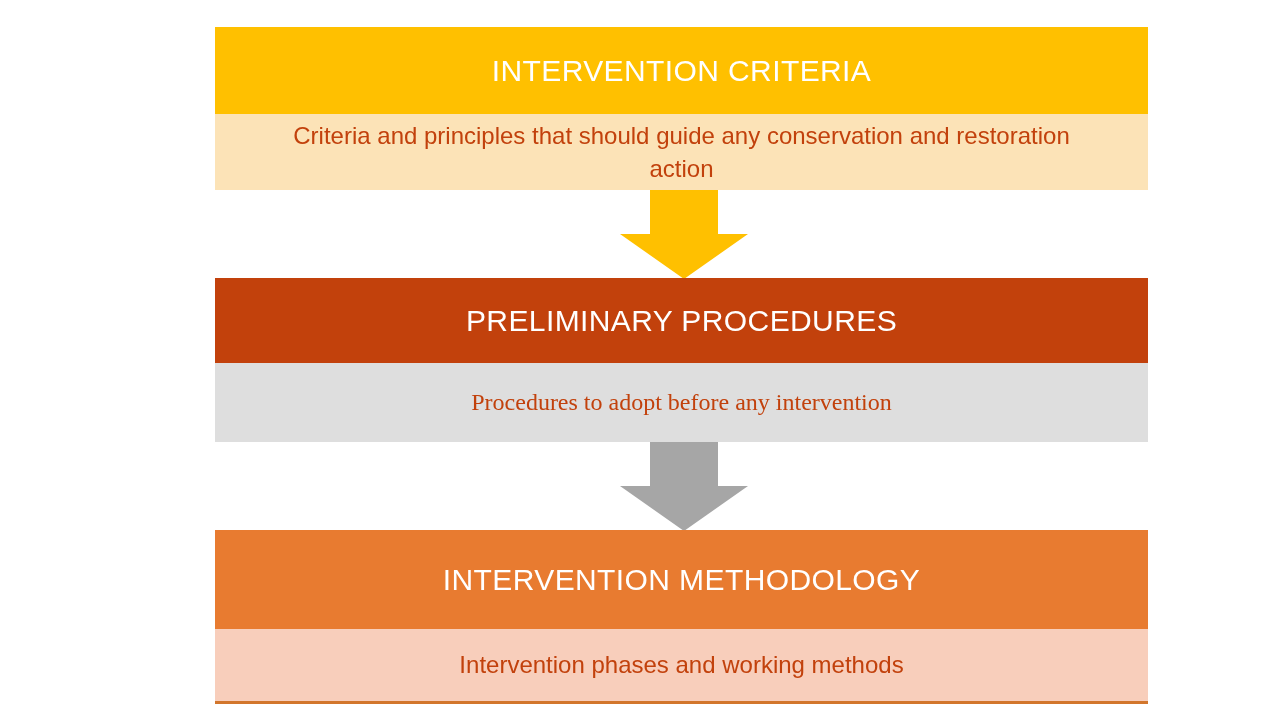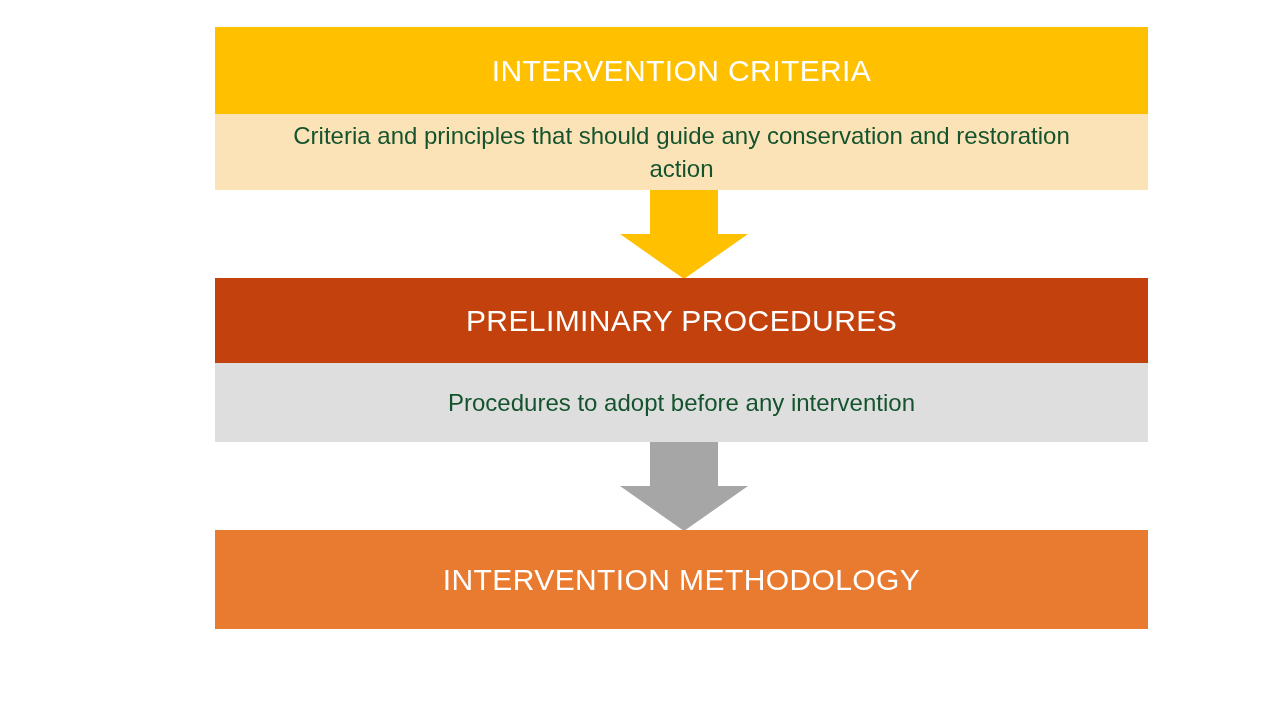--- a/index.html
+++ b/index.html
@@ -44,21 +44,21 @@
     line-height: 1.1;
     padding: 0 20px;
   }
 
   .stage-body {
     width: 100%;
     box-sizing: border-box;
     display: flex;
     align-items: center;
     justify-content: center;
-    color: #14532d;
+    color: #c2410c;
     font-size: 24px;
     font-weight: 400;
     text-align: center;
     line-height: 1.38;
     padding: 0 48px;
   }
 
   
   #stage-criteria { top: 27px; }
   #stage-criteria .stage-header {
@@ -72,20 +72,21 @@
 
   
   #stage-preliminary { top: 278px; }
   #stage-preliminary .stage-header {
     height: 85px;
     background: #c2410c;
   }
   #stage-preliminary .stage-body {
     height: 79px;
     background: #DEDEDE;
+    font-family: Liberation Serif, serif;
   }
 
   
   #stage-methodology { top: 530px; }
   #stage-methodology .stage-header {
     height: 99px;
     background: #E87B30;
   }
   #stage-methodology .stage-body {
     height: 75px;
@@ -132,15 +133,16 @@
   </div>
 
   <div class="connector" id="connector-preliminary-to-methodology">
     <svg viewBox="0 0 128 89" preserveAspectRatio="none">
       <polygon points="30,0 98,0 98,44 128,44 64,89 0,44 30,44" fill="#A6A6A6"></polygon>
     </svg>
   </div>
 
   <div class="stage" id="stage-methodology">
     <div class="stage-header">INTERVENTION METHODOLOGY</div>
+    <div class="stage-body">Intervention phases and working methods</div>
   </div>
 
 </div>
 
 </body></html>

